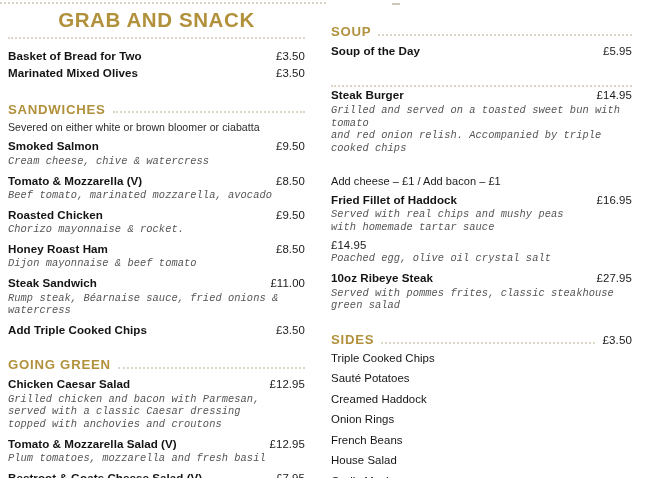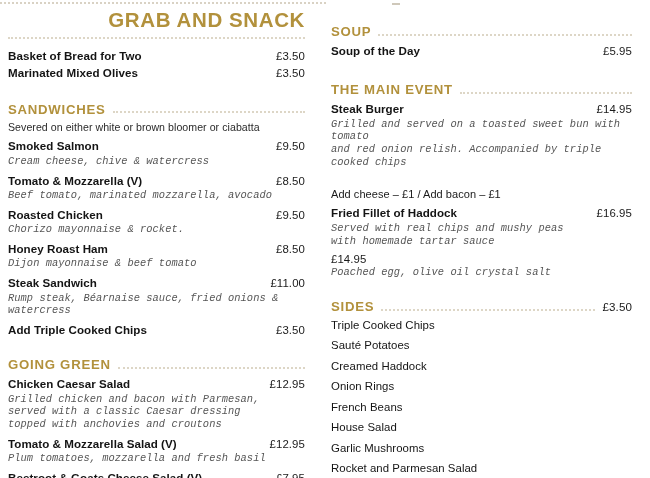--- a/index.html
+++ b/index.html
@@ -59,21 +59,21 @@
     width: 325px;
     padding: 14px 18px 0 6px;
   }
 
   
   .menu-title {
     font-size: 20.5px;
     font-weight: 700;
     letter-spacing: 0.6px;
     color: #b2913c;
-    text-align: right;
+    text-align: center;
     margin: 3px 0 0 0;
     padding: 0 0 4px 0;
     line-height: 1.1;
   }
   .title-rule {
     border-top: 2px dotted #ddd6c6;
     height: 0;
     margin: 1px 0 10px 0;
   }
 
@@ -312,21 +312,20 @@
             <span class="item-name">Soup of the Day</span>
             <span class="item-price">£5.95</span>
           </div>
         </div>
       </div>
 
       <div class="sp-16"></div>
 
       <div class="section">
         <div class="section-head">
-          <h2>THE MAIN EVENT</h2>
           <div class="rule"></div>
         </div>
 
         <div class="item">
           <div class="item-row">
             <span class="item-name">Steak Burger</span>
             <span class="item-price">£14.95</span>
           </div>
           <div class="item-desc">Grilled and served on a toasted sweet bun with tomato<br>and red onion relish. Accompanied by triple cooked chips</div>
           <div class="item-addon">Add cheese – £1 / Add bacon – £1</div>
@@ -340,20 +339,27 @@
           <div class="item-desc">Served with real chips and mushy peas<br>with homemade tartar sauce</div>
         </div>
 
         <div class="item">
           <div class="item-row">
             <span class="item-price">£14.95</span>
           </div>
           <div class="item-desc">Poached egg, olive oil crystal salt</div>
         </div>
 
+        <div class="item">
+          <div class="item-row">
+            <span class="item-name">10oz Ribeye Steak</span>
+            <span class="item-price">£27.95</span>
+          </div>
+          <div class="item-desc">Served with pommes frites, classic steakhouse green salad</div>
+        </div>
       </div>
 
       <div class="sp-12"></div>
 
       <div class="section">
         <div class="section-head">
           <h2>SIDES</h2>
           <div class="rule"></div>
           <span class="head-price">£3.50</span>
         </div>

